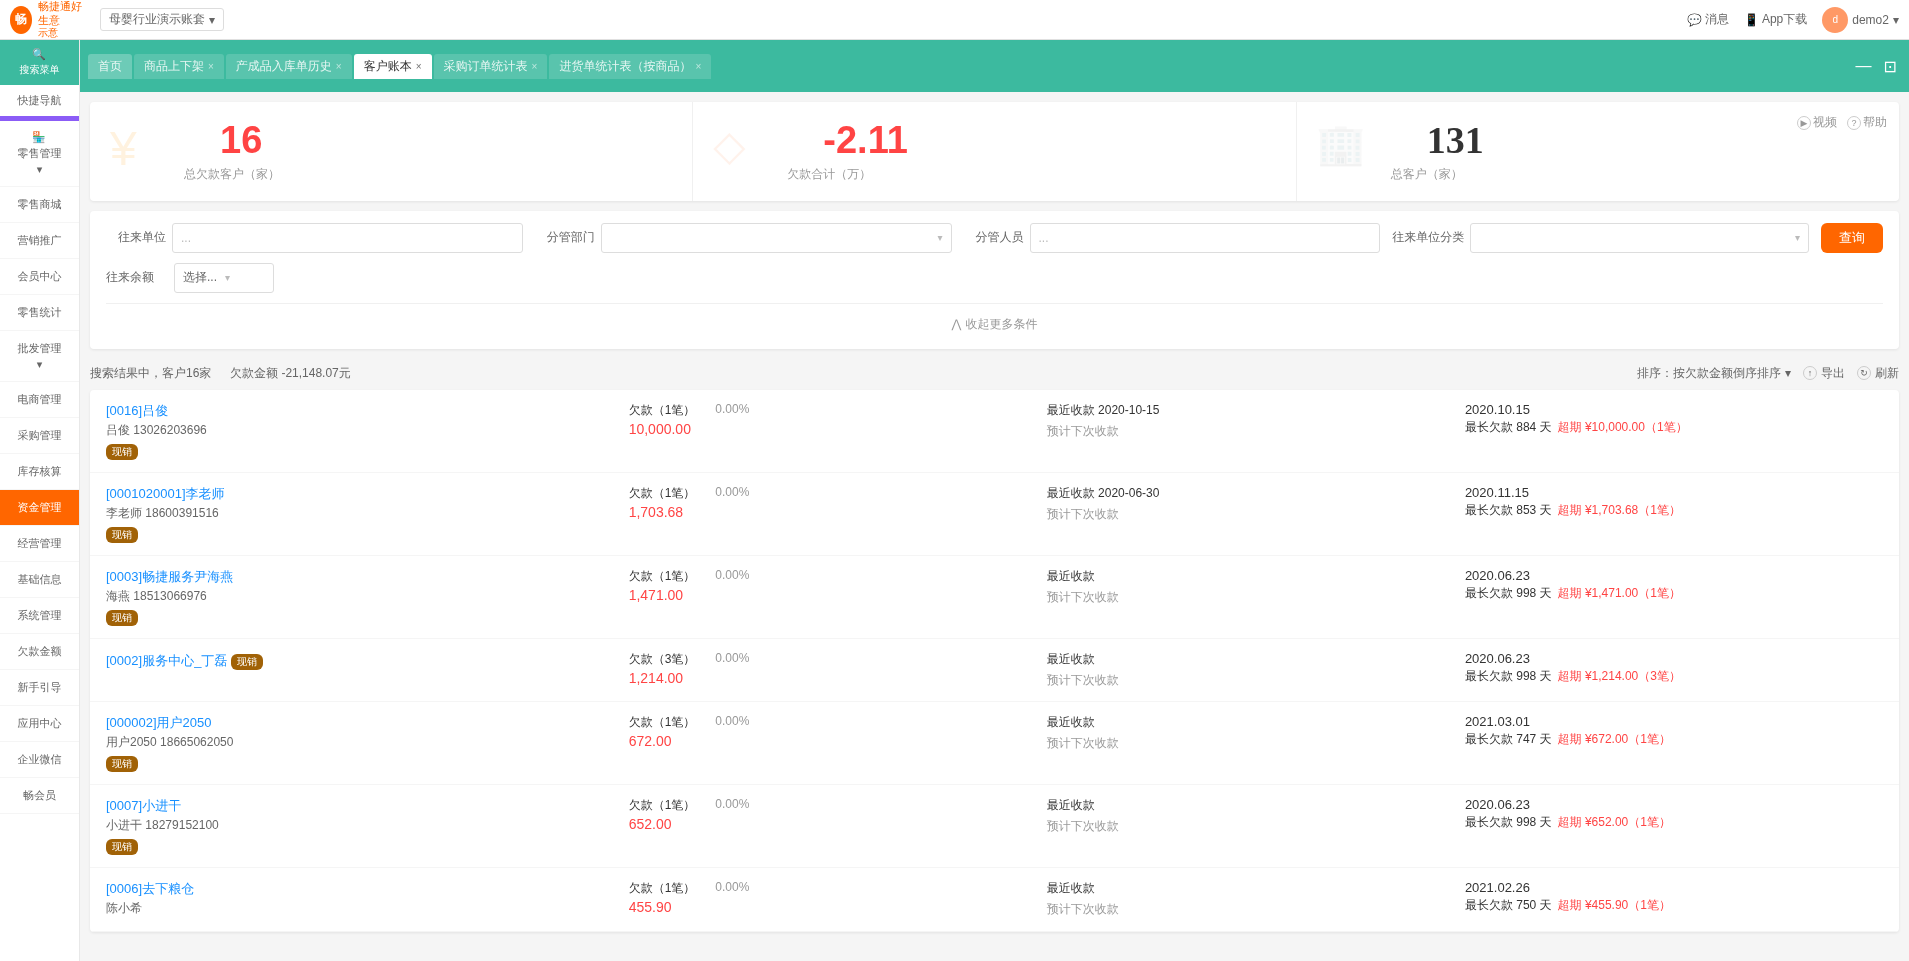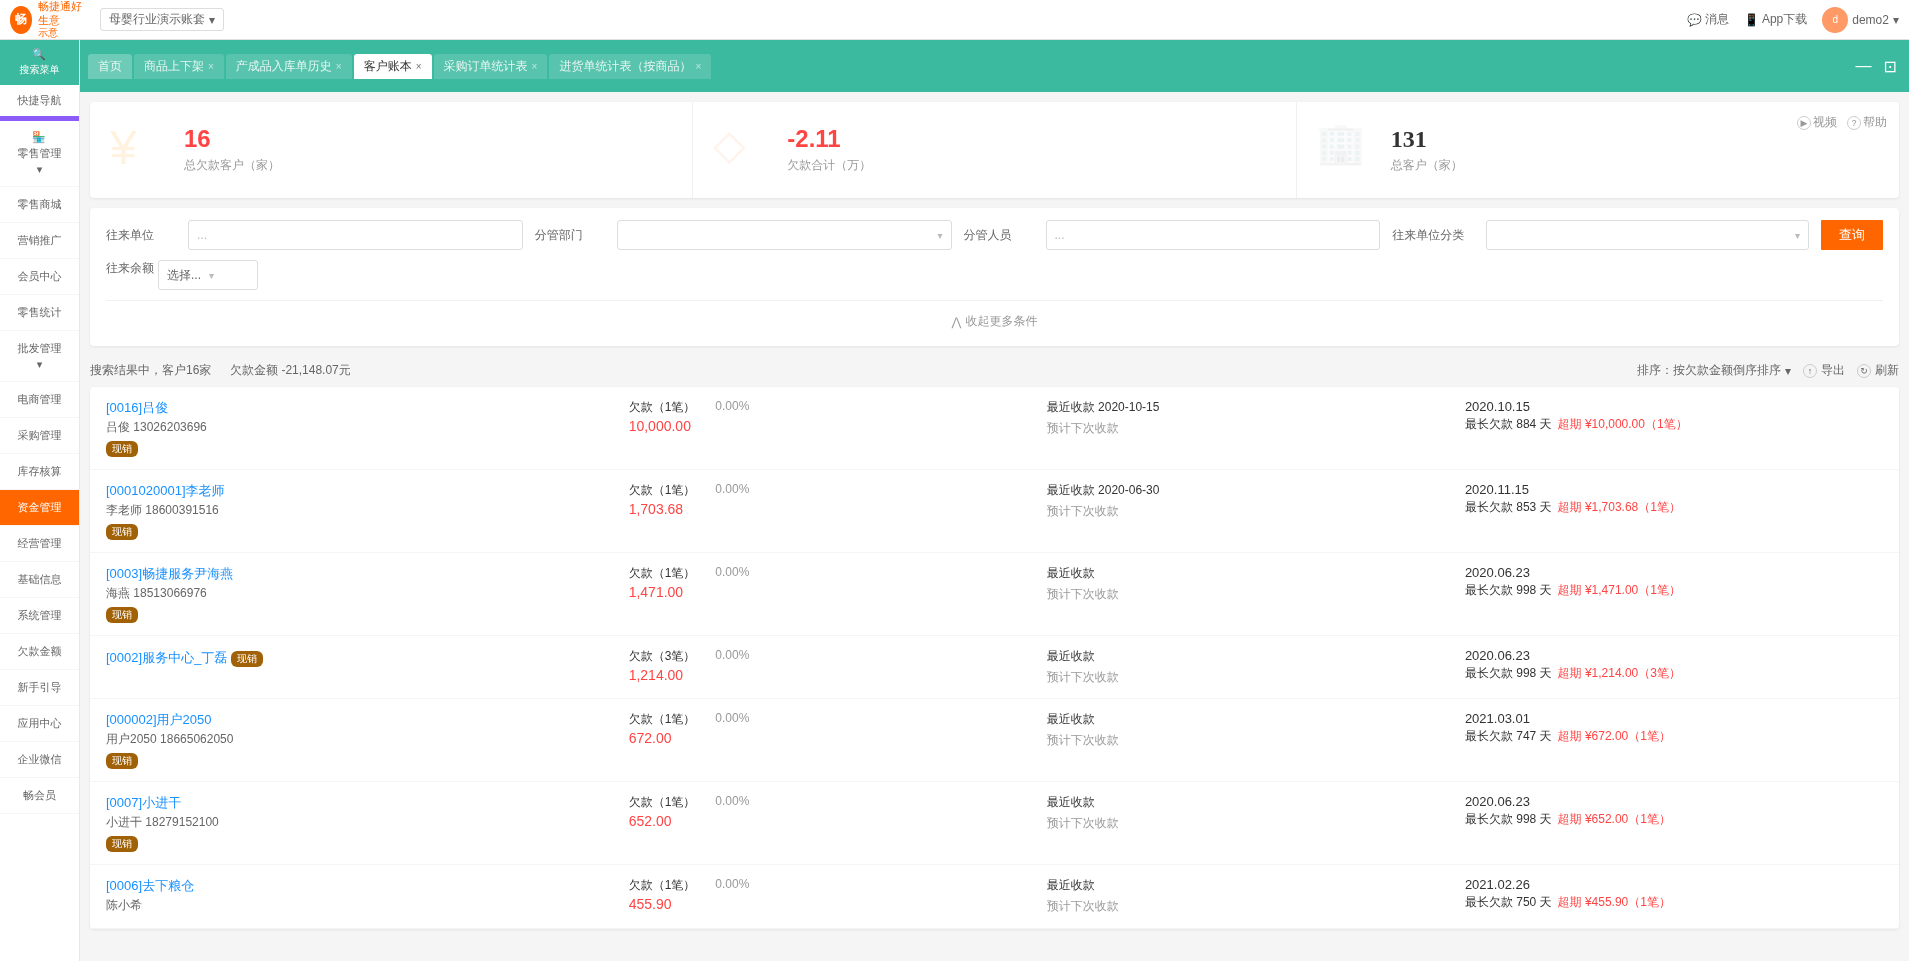--- a/index.html
+++ b/index.html
@@ -41,39 +41,39 @@
 
     
     .stats-row { display: flex; gap: 0; background: #fff; margin-bottom: 10px; border-radius: 4px; overflow: hidden; box-shadow: 0 1px 3px rgba(0,0,0,0.08); }
     .stat-card { flex: 1; padding: 18px 20px; display: flex; align-items: center; gap: 14px; border-right: 1px solid #f0f0f0; position: relative; }
     .stat-card:last-child { border-right: none; }
     .stat-icon { width: 60px; height: 60px; opacity: 0.15; }
     .stat-icon-yuan { font-size: 48px; color: #ff6600; }
     .stat-icon-diamond { font-size: 48px; color: #ff9966; }
     .stat-icon-building { font-size: 48px; color: #66aadd; }
     .stat-info { flex: 1; }
-    .stat-number { font-size: 24px; font-weight: bold; color: #ff4444; line-height: 1.1; }
+    .stat-number { font-size: 38px; font-weight: bold; color: #ff4444; line-height: 1.1; margin-left: 36px; }
     .stat-number.negative { color: #ff4444; }
     .stat-number.dark { color: #333; font-weight: 700; font-family: Liberation Serif, serif; }
     .stat-label { font-size: 12px; color: #999; margin-top: 4px; }
     .stat-actions { position: absolute; top: 12px; right: 12px; display: flex; gap: 10px; font-size: 12px; color: #999; }
     .stat-actions span { cursor: pointer; }
 
     
     .filter-area { background: #fff; padding: 12px 16px; margin-bottom: 8px; border-radius: 4px; box-shadow: 0 1px 3px rgba(0,0,0,0.08); }
     .filter-row { display: flex; align-items: center; gap: 12px; margin-bottom: 10px; }
-    .filter-item { display: flex; align-items: center; gap: 22px; flex: 1; }
+    .filter-item { display: flex; align-items: center; gap: 6px; flex: 1; text-align: right; }
     .filter-label { font-size: 12px; color: #666; white-space: nowrap; min-width: 60px; }
     .filter-input { flex: 1; height: 30px; border: 1px solid #ddd; border-radius: 3px; padding: 0 8px; font-size: 12px; display: flex; align-items: center; justify-content: space-between; cursor: pointer; color: #666; }
     .filter-input .dots { color: #bbb; }
     .filter-select { flex: 1; height: 30px; border: 1px solid #ddd; border-radius: 3px; padding: 0 8px; font-size: 12px; display: flex; align-items: center; justify-content: space-between; cursor: pointer; color: #666; background: #fff; }
     .chevron-down { color: #bbb; font-size: 10px; }
-    .search-btn { background: #ff6600; color: #fff; border: none; padding: 6px 18px; border-radius: 1px; cursor: pointer; font-size: 13px; white-space: nowrap; }
+    .search-btn { background: #ff6600; color: #fff; border: none; padding: 6px 18px; border-radius: 6px; cursor: pointer; font-size: 13px; white-space: nowrap; }
     .collapse-btn { display: flex; align-items: center; justify-content: center; gap: 4px; font-size: 12px; color: #999; cursor: pointer; padding: 4px 0; }
-    .second-row { display: flex; gap: 4px; }
+    .second-row { display: flex; align-items: center; gap: 20px; }
     .remainder-label { font-size: 12px; color: #666; white-space: nowrap; }
     .remainder-select { height: 30px; border: 1px solid #ddd; border-radius: 3px; padding: 0 8px; font-size: 12px; display: flex; align-items: center; gap: 8px; cursor: pointer; min-width: 100px; color: #666; }
 
     
     .result-bar { display: flex; align-items: center; justify-content: space-between; padding: 8px 0 8px 0; }
     .result-info { font-size: 12px; color: #666; }
     .result-actions { display: flex; align-items: center; gap: 12px; font-size: 12px; color: #666; }
     .sort-select { display: flex; align-items: center; gap: 4px; cursor: pointer; }
     .action-btn { display: flex; align-items: center; gap: 4px; cursor: pointer; }
     .action-btn .circle-icon { width: 14px; height: 14px; border-radius: 50%; border: 1px solid #ccc; display: flex; align-items: center; justify-content: center; font-size: 9px; }

